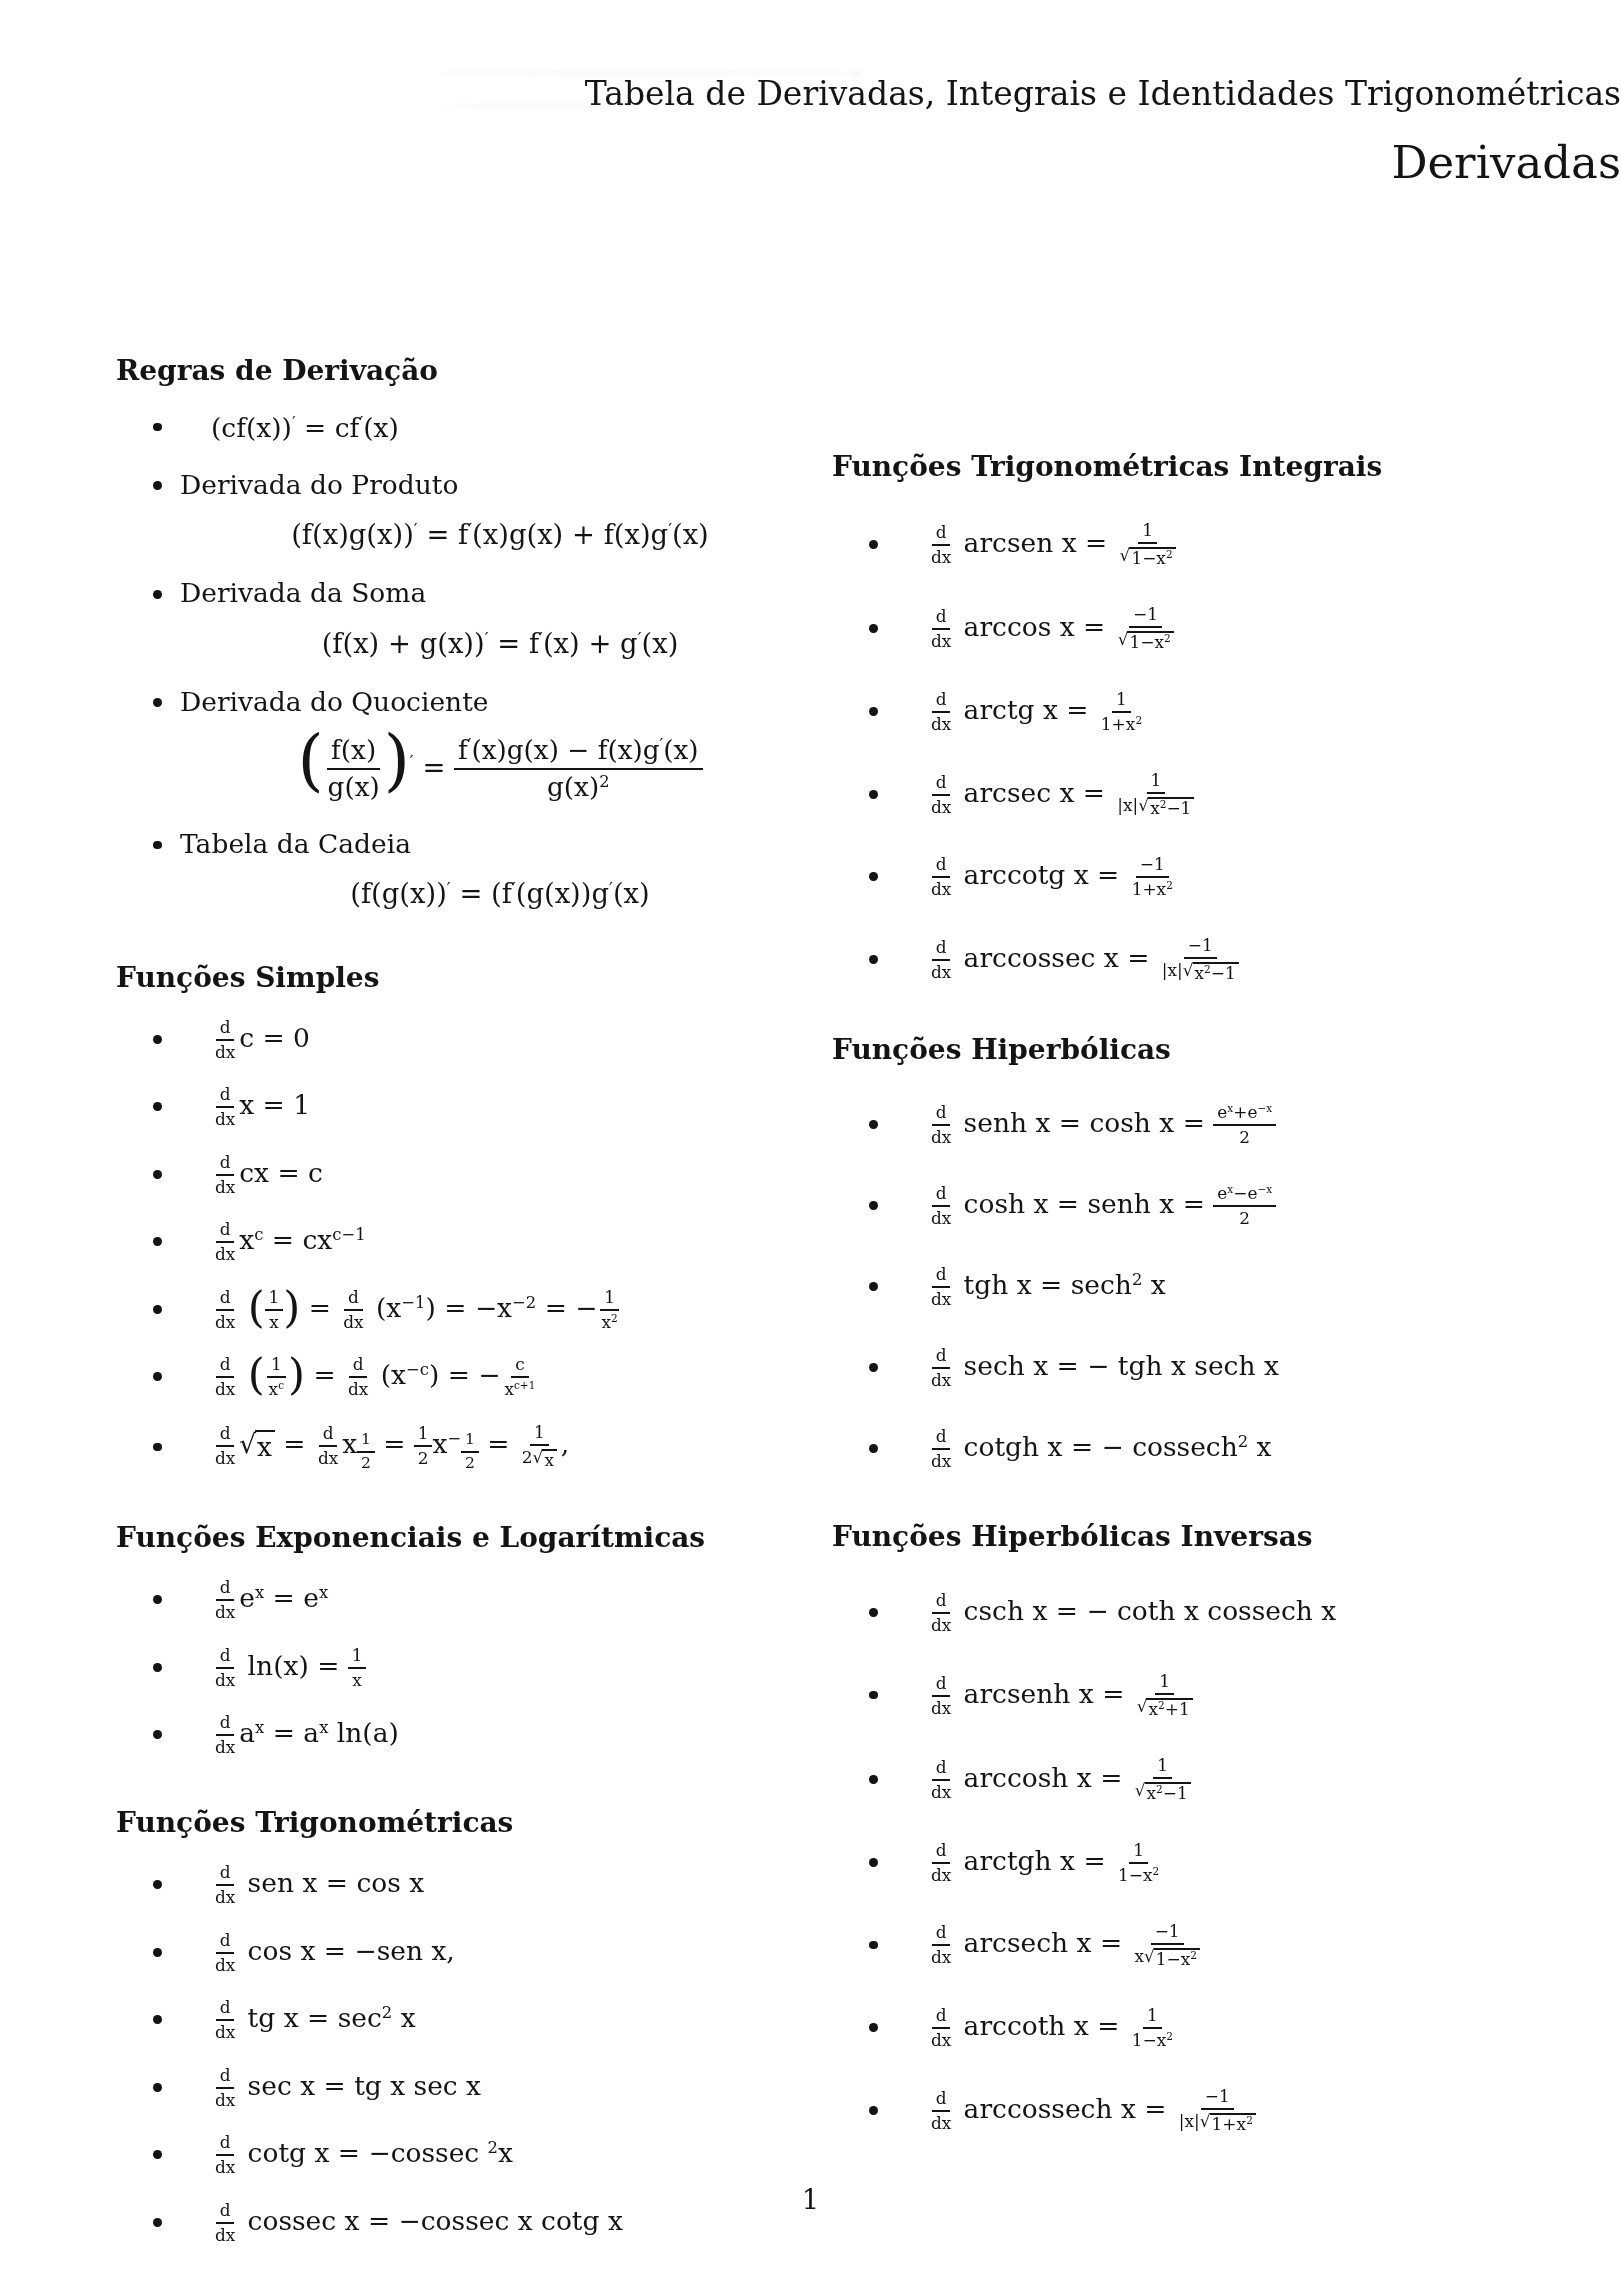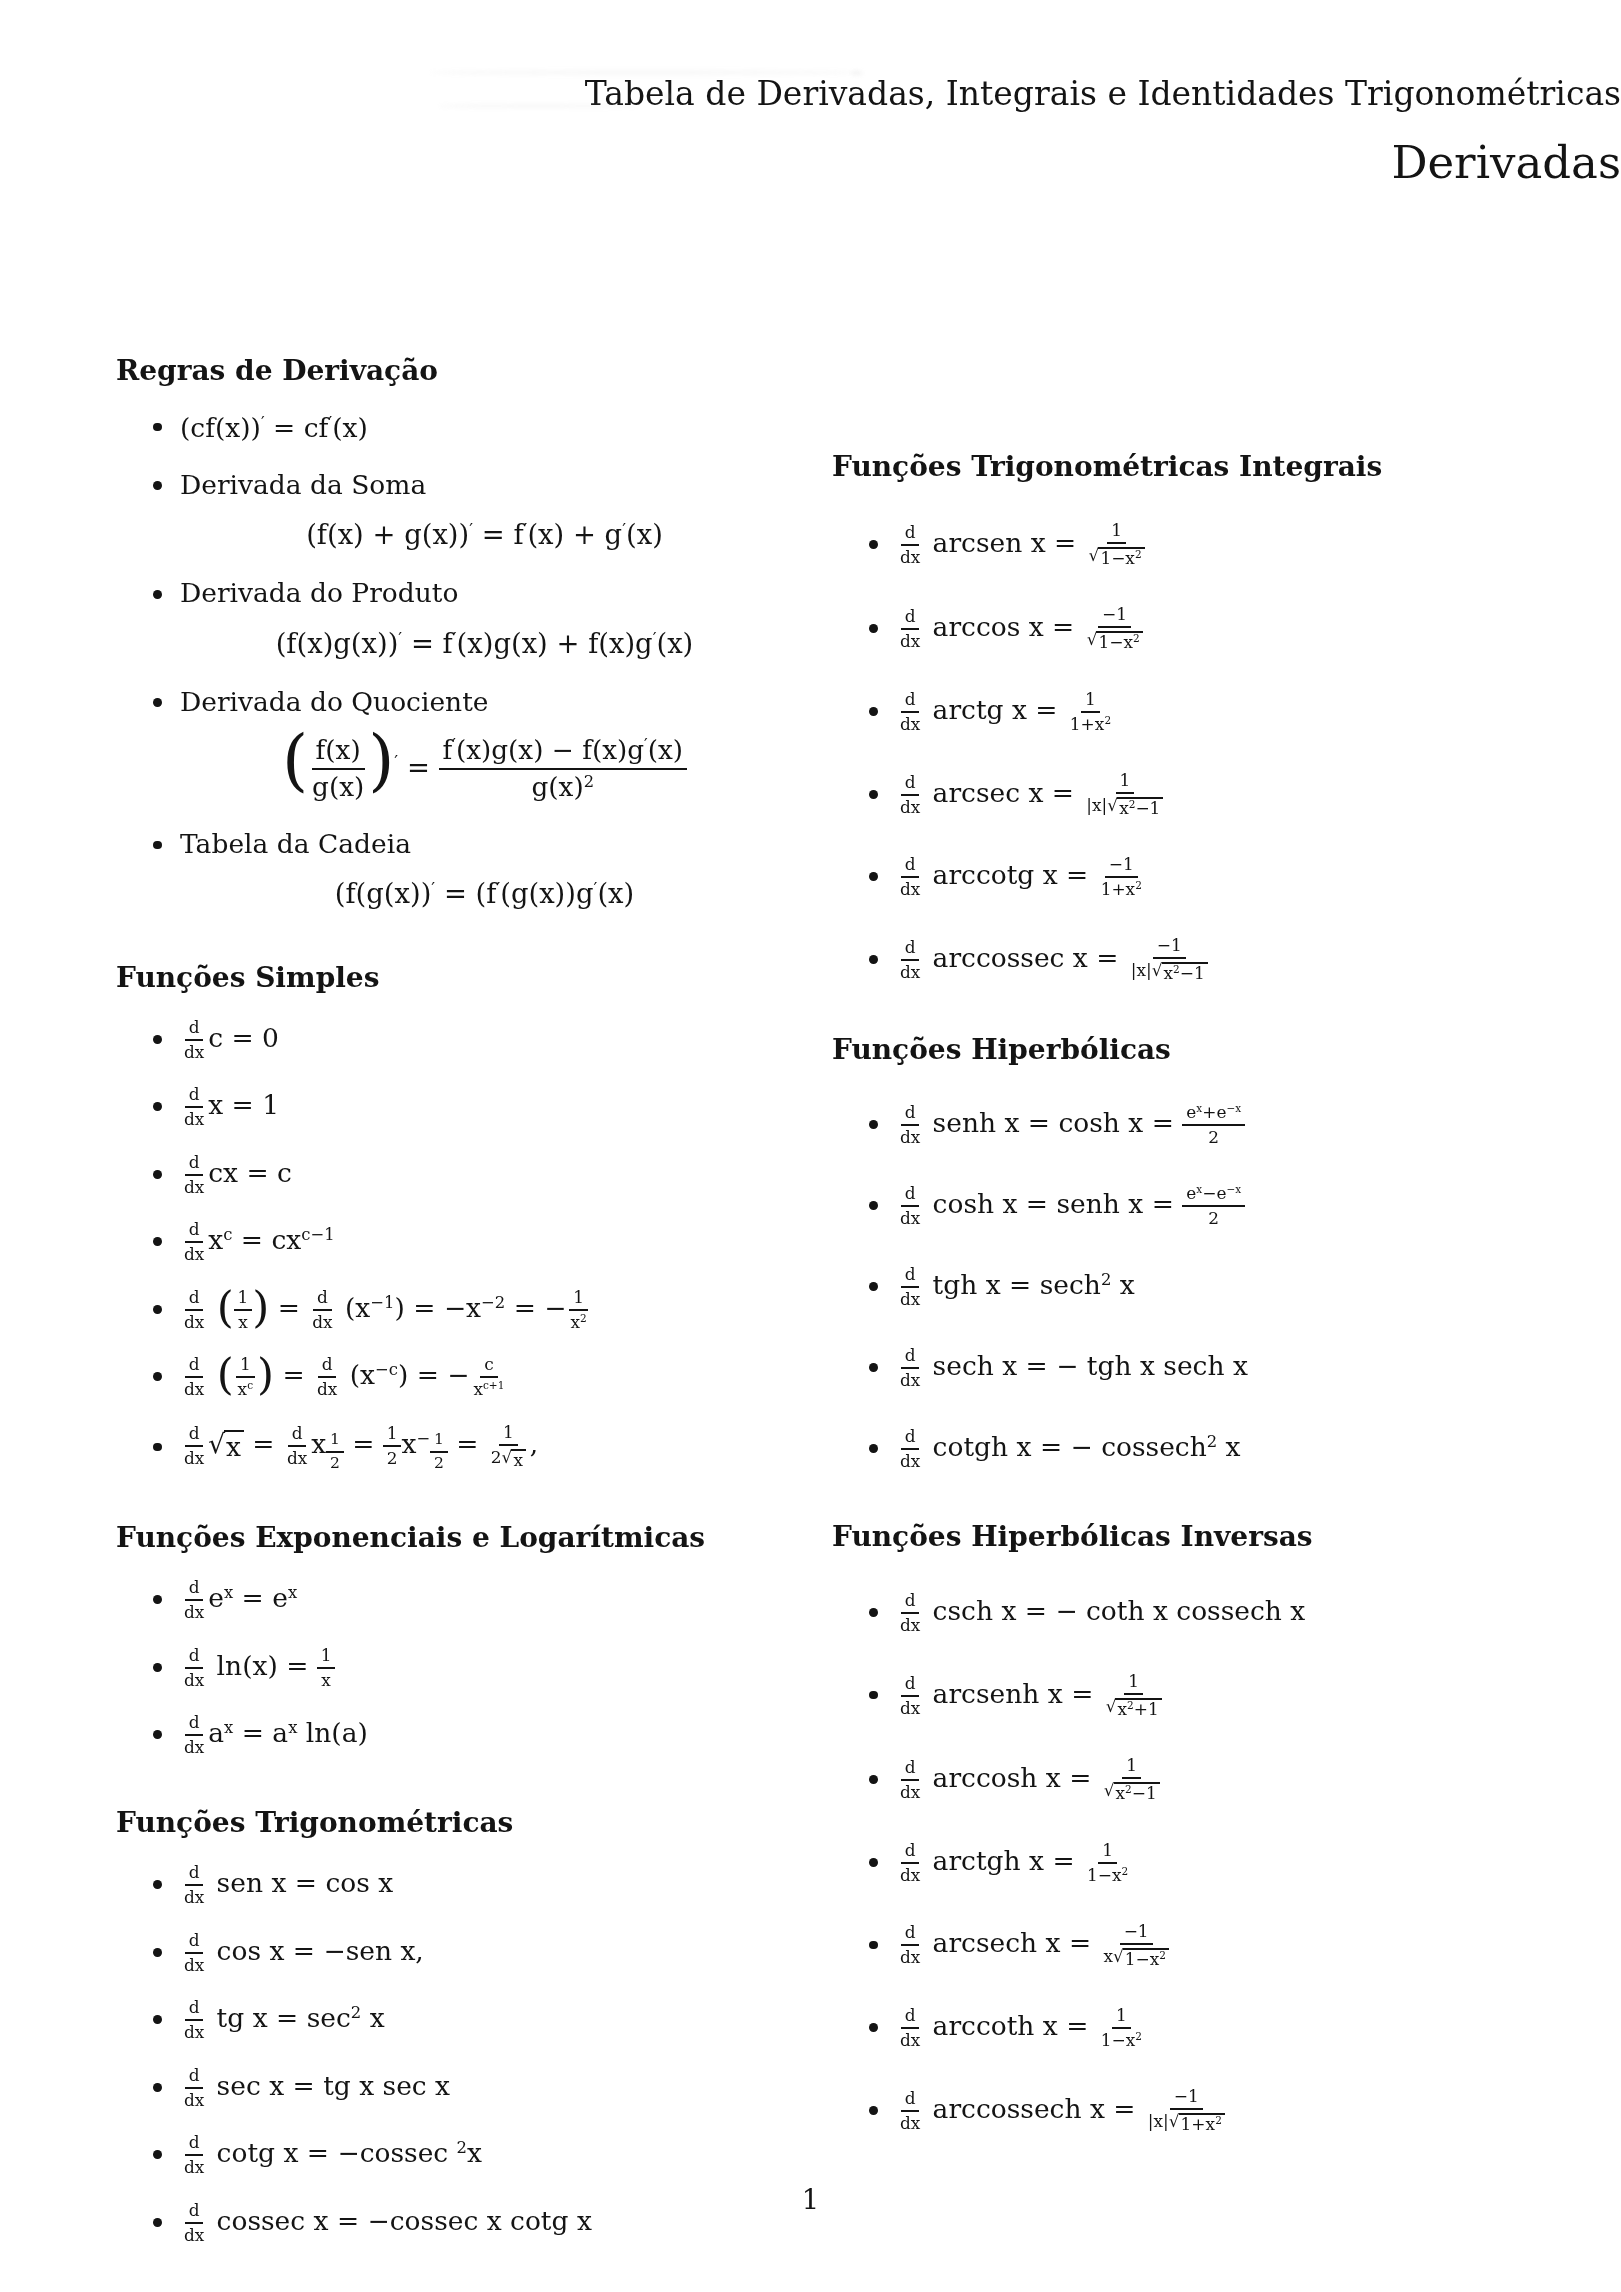--- a/index.html
+++ b/index.html
@@ -32,21 +32,21 @@
   .col-right ul.flist li{margin:37px 0;}
   ul.flist li::before{
     content:"";position:absolute;left:2px;width:8.8px;height:8.8px;border-radius:50%;background:#141414;
     top:50%;margin-top:-4.9px;
   }
   ul.flist li.lbl-row::before{top:0.52em;margin-top:0;}
 
   .display{display:block;text-align:center;font-size:27.4px;margin:17.6px 0 5.9px 0;}
 
   
-  .m, .display{white-space:normal;}
+  .m, .display{white-space:normal;margin-left:31px;}
   .frac{display:inline-flex;flex-direction:column;align-items:center;justify-content:center;
         vertical-align:middle;font-size:0.64em;line-height:1.12;text-align:center;}
   .frac .fn{border-bottom:2px solid currentColor;padding:0 3.9px 2px 3.9px;display:block;}
   .frac .fd{padding:2px 3.9px 0 3.9px;display:block;}
   .display .frac{font-size:0.96em;line-height:1.18;}
   sup{font-size:0.62em;line-height:0;vertical-align:0.55em;}
   sup .frac{font-size:0.95em;vertical-align:baseline;}
   .sqrt{display:inline-flex;align-items:flex-start;}
   .sqrt .rsign{line-height:1.05;margin-right:-1px;}
   .sqrt .rcand{border-top:2px solid currentColor;padding:0 2.9px 0 2px;line-height:1.15;}
@@ -71,22 +71,22 @@
     <div class="doc-title">Tabela de Derivadas, Integrais e Identidades Trigonométricas</div>
     <div class="doc-heading">Derivadas</div>
   </header>
 
   <main class="columns">
     <div class="col col-left" id="col-left">
         <section class="fsec">
           <h2>Regras de Derivação</h2>
           <ul class="flist">
             <li><span class="m">(cf(x))<sup>′</sup> = cf<sup>′</sup>(x)</span></li>
+            <li class="lbl-row"><span class="txt">Derivada do Produto</span><div class="display">(f(x)g(x))<sup>′</sup> = f<sup>′</sup>(x)g(x) + f(x)g<sup>′</sup>(x)</div></li>
             <li class="lbl-row"><span class="txt">Derivada da Soma</span><div class="display">(f(x) + g(x))<sup>′</sup> = f<sup>′</sup>(x) + g<sup>′</sup>(x)</div></li>
-            <li class="lbl-row"><span class="txt">Derivada do Produto</span><div class="display">(f(x)g(x))<sup>′</sup> = f<sup>′</sup>(x)g(x) + f(x)g<sup>′</sup>(x)</div></li>
             <li class="lbl-row"><span class="txt">Derivada do Quociente</span><div class="display"><span class="bigp">(</span><span class="frac">
                   <span class="fn">f(x)</span>
                   <span class="fd">g(x)</span>
                 </span><span class="bigp">)</span><sup>′</sup> = <span class="frac">
                   <span class="fn">f<sup>′</sup>(x)g(x) − f(x)g<sup>′</sup>(x)</span>
                   <span class="fd">g(x)<sup>2</sup></span>
                 </span></div></li>
             <li class="lbl-row"><span class="txt">Tabela da Cadeia</span><div class="display">(f(g(x))<sup>′</sup> = (f<sup>′</sup>(g(x))g<sup>′</sup>(x)</div></li>
           </ul>
         </section>

